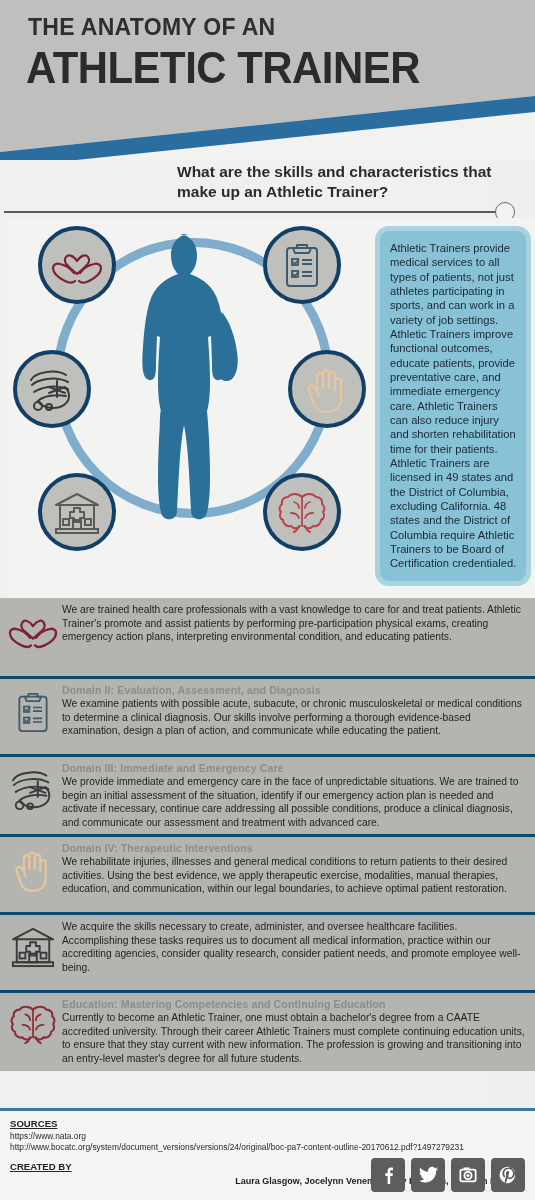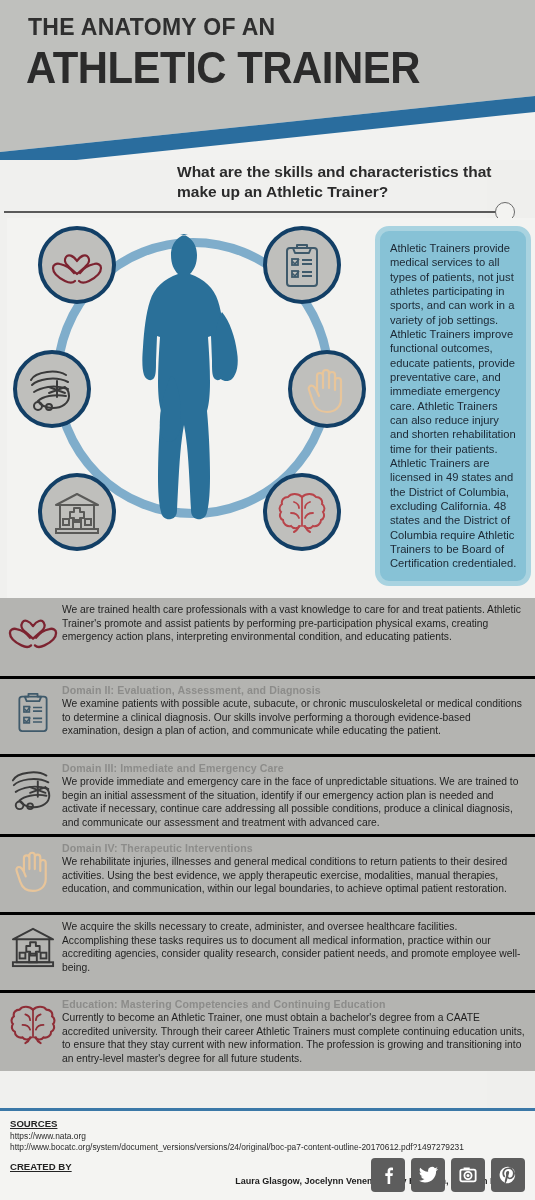--- a/index.html
+++ b/index.html
@@ -129,21 +129,21 @@
   .domains {
     position: absolute; left: 0; top: 598px;
     width: 535px;
     background: #f0f0ee;
   }
   .drow {
     position: relative;
     display: flex;
     align-items: flex-start;
     background: #b4b4b1;
-    border-top: 3px solid #000000;
+    border-top: 3px solid #0c4a6e;
     padding: 5px 6px 5px 4px;
     min-height: 78px;
   }
   .drow:first-child { border-top: none; }
   .dicon {
     flex: 0 0 58px;
     width: 58px;
     display: flex;
     align-items: center;
     justify-content: center;

